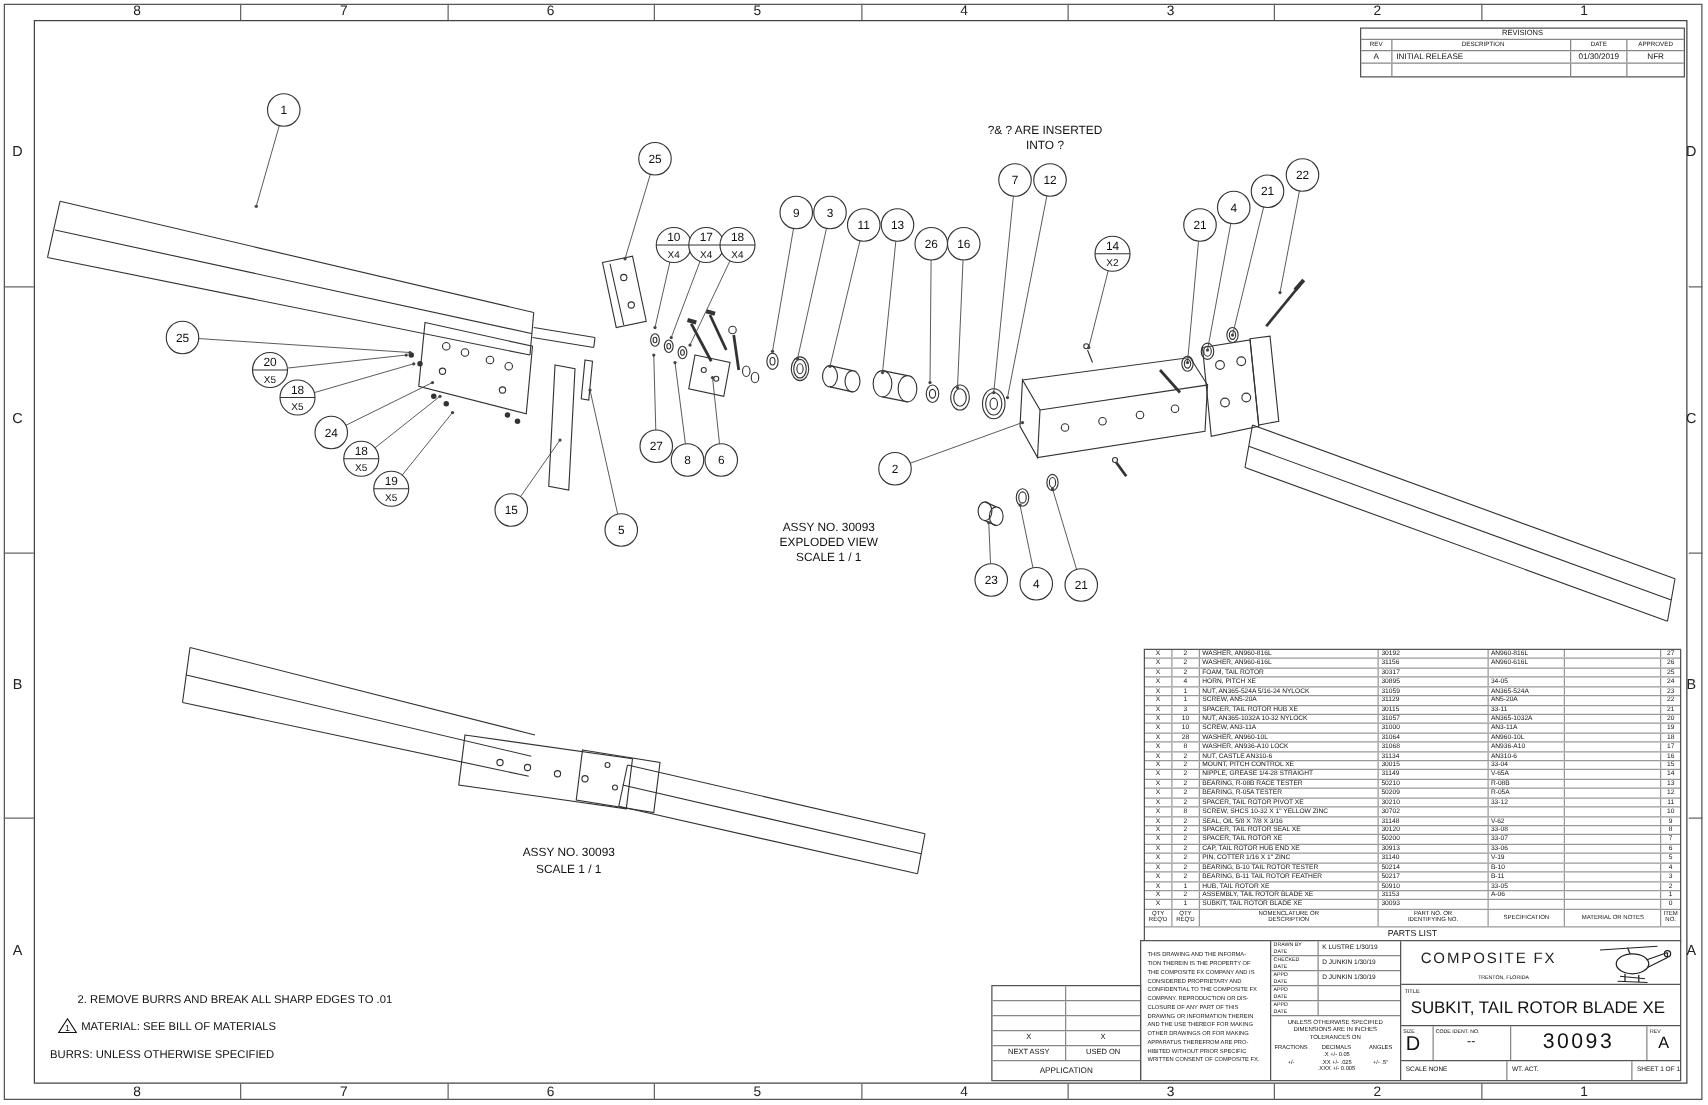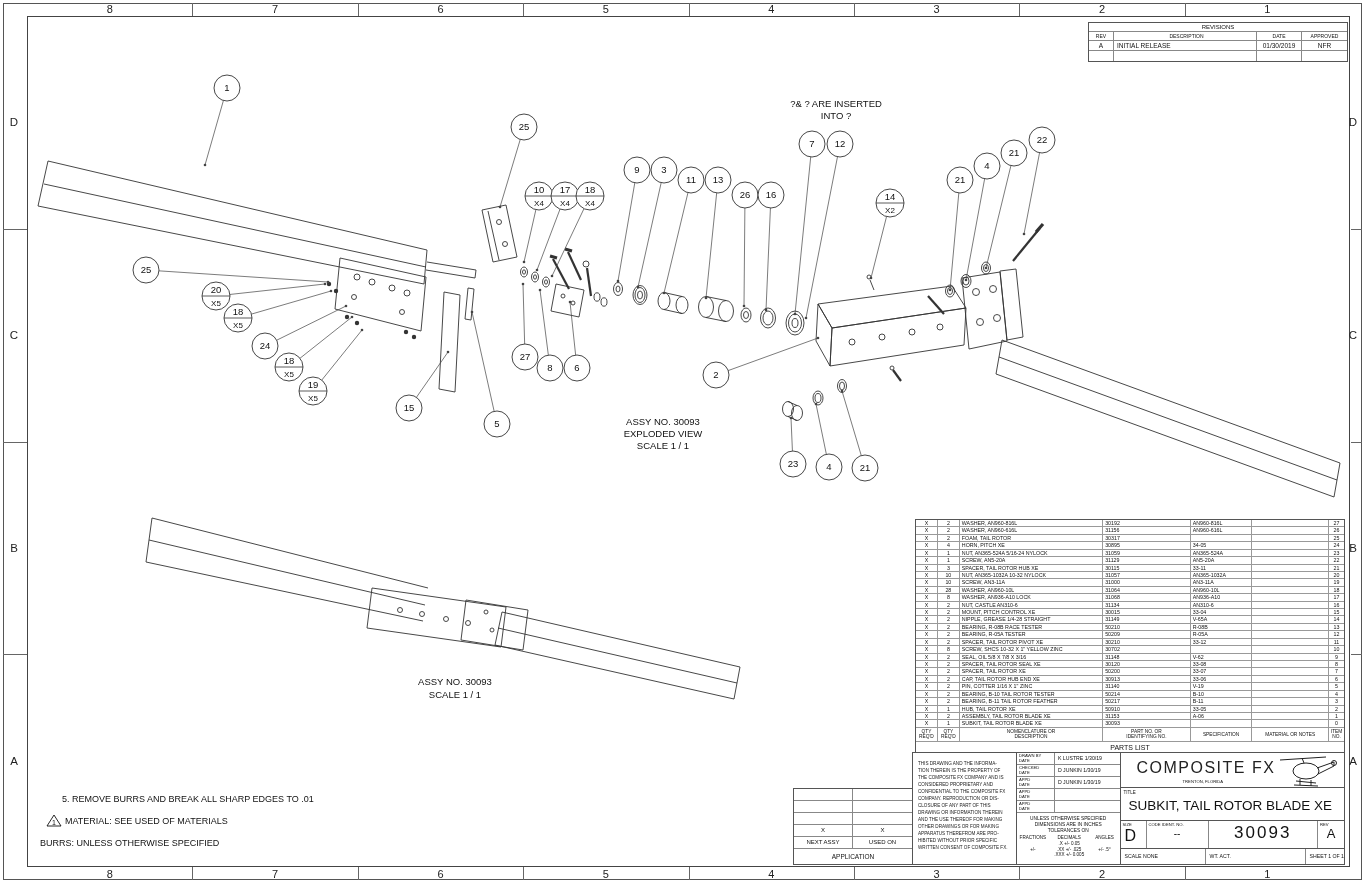--- a/index.html
+++ b/index.html
@@ -56,21 +56,21 @@
 .sig-label{width:38px;border-right:1px solid #888;font-size:4.2px;line-height:4.8px;padding:1px 0 0 2px;white-space:pre-line;}
 .sig-value{flex:1;font-size:5.2px;line-height:11px;padding-left:3px;white-space:nowrap;overflow:hidden;}
 #tolerances{flex:1;text-align:center;font-size:4.8px;line-height:6px;padding-top:3px;}
 .tol-cols{display:flex;margin-top:1px;}
 .tol-col{font-size:4.6px;line-height:5.8px;text-align:center;}
 .tol-f{width:32px;}
 .tol-d{flex:1;}
 .tol-a{width:30px;}
 #tb-right{flex:1;display:flex;flex-direction:column;}
 #tb-company{height:35px;border-bottom:1px solid #555;position:relative;}
-#company-name{position:absolute;left:16px;top:6px;font-size:16px;letter-spacing:1.5px;color:#222;}
+#company-name{position:absolute;left:16px;top:6px;font-size:12px;letter-spacing:1.5px;color:#222;}
 #company-loc{position:absolute;left:62px;top:26px;font-size:4.2px;}
 #heli-logo{position:absolute;right:6px;top:1px;}
 #tb-title{height:33px;border-bottom:1px solid #555;padding:2px 0 0 3px;}
 #title-label{font-size:4.5px;}
 #doc-title{font-size:13.5px;padding:3px 0 0 5px;white-space:nowrap;}
 #tb-number{height:28px;border-bottom:1px solid #555;display:flex;}
 .num-cell{border-right:1px solid #888;position:relative;}
 .num-cell:last-child{border-right:none;}
 .nc-label{font-size:4.2px;padding:1px 0 0 2px;white-space:nowrap;overflow:hidden;}
 #size-cell{width:26px;}
@@ -941,21 +941,21 @@
     <div class="app-cell">X</div>
     <div class="app-cell">X</div>
   </div>
   <div class="app-row">
     <div class="app-cell">NEXT ASSY</div>
     <div class="app-cell">USED ON</div>
   </div>
   <div id="app-label">APPLICATION</div>
 </div>
 
-<div class="note" id="note2">5.   REMOVE BURRS AND BREAK ALL SHARP EDGES TO .01</div>
+<div class="note" id="note2">2.   REMOVE BURRS AND BREAK ALL SHARP EDGES TO .01</div>
 <div class="note" id="note1">
   <svg width="16" height="13" viewBox="0 0 16 13">
     <path d="M8,1 L15,12 L1,12 Z" fill="none" stroke="#111" stroke-width="0.9"></path>
     <text x="8" y="10.5" font-size="7" text-anchor="middle">1</text>
   </svg>
-  <span class="note-text">MATERIAL:  SEE USED OF MATERIALS</span>
+  <span class="note-text">MATERIAL:  SEE BILL OF MATERIALS</span>
 </div>
 <div class="note" id="notes-header">BURRS: UNLESS OTHERWISE SPECIFIED</div>
 
 </body></html>

